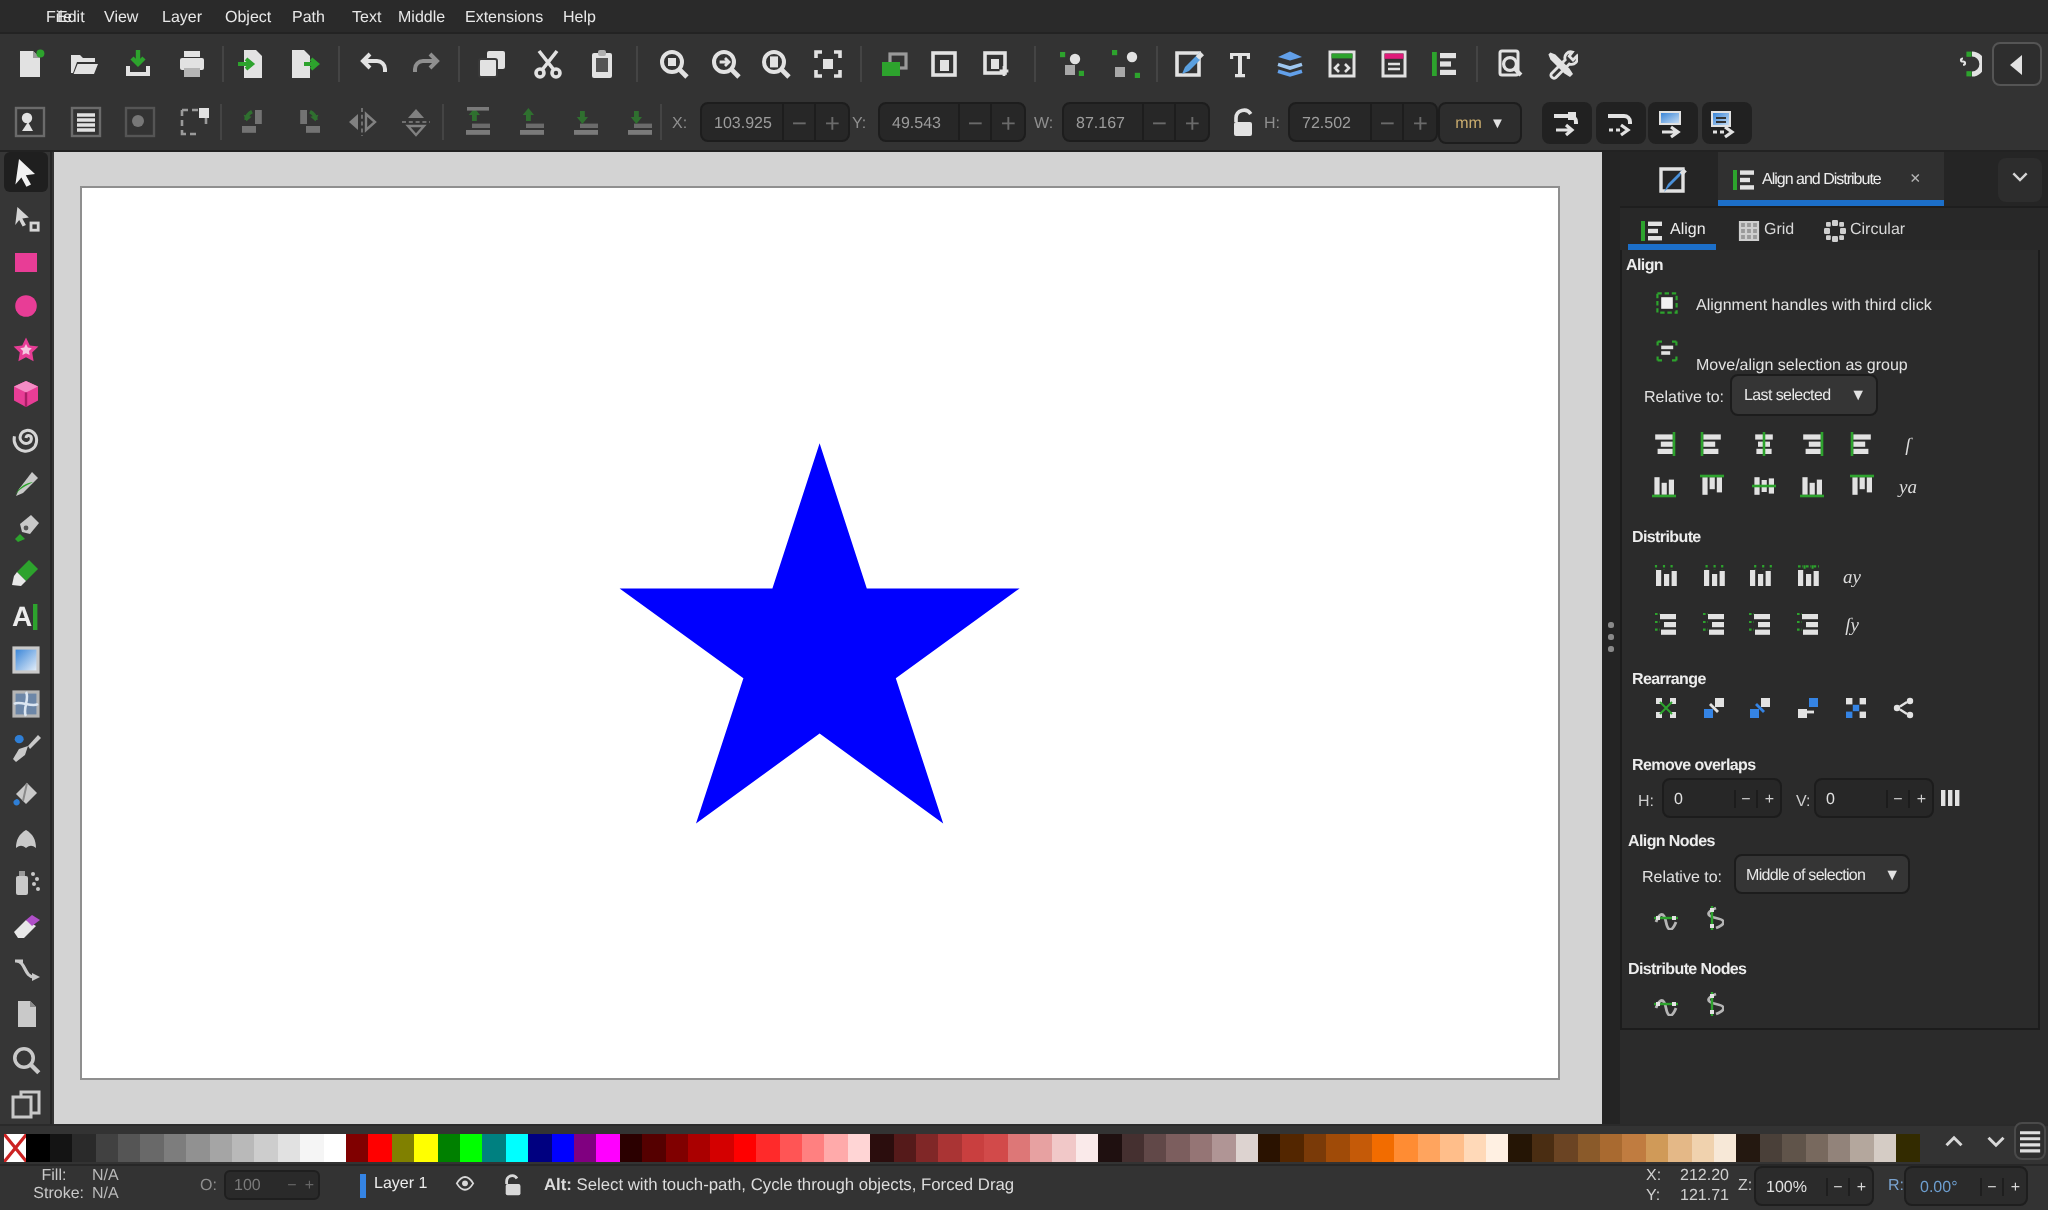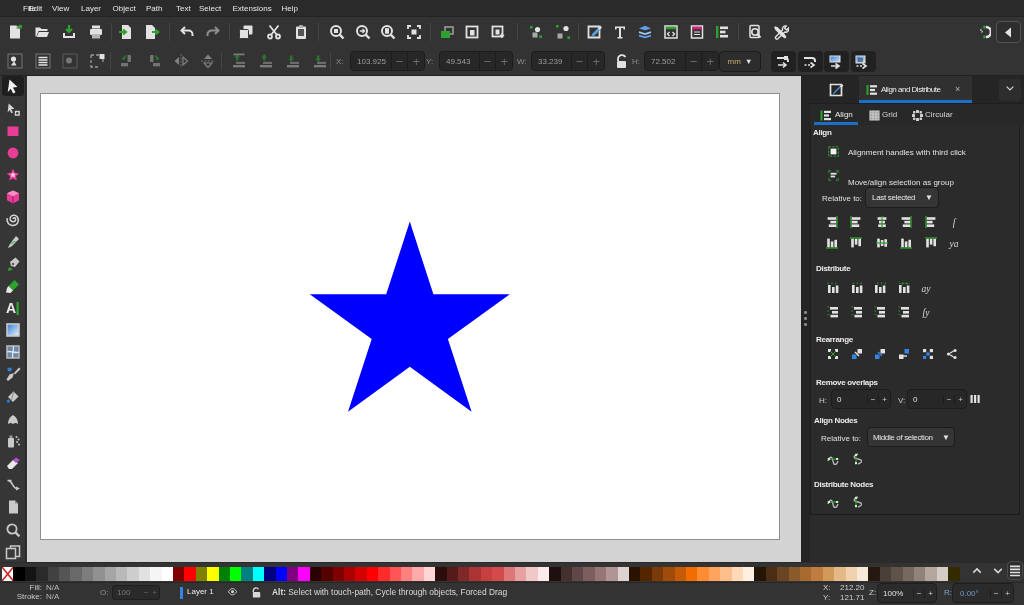--- a/index.html
+++ b/index.html
@@ -2,21 +2,21 @@
 <html><head><meta charset="utf-8"><style>*{margin:0;padding:0;box-sizing:border-box}body{font-family:'Liberation Sans',sans-serif;width:1024px;height:605px;overflow:hidden;background:#333}#root{position:relative;width:1024px;height:605px;background:#333;font-size:8px;color:#e6e6e6}.abs{position:absolute}.sep1{position:absolute;width:1px;background:#444;top:23px;height:18px}.fld{position:absolute;height:20px;top:51px;background:#272727;border:1px solid #1d1d1d;border-radius:4px;color:#9c9c9c;font-size:8px;display:flex;align-items:center;white-space:nowrap}.fld .val{padding-left:6px;flex:1}.fld .mm{color:#6a6a6a;font-size:13px;padding:0 4px;border-left:1px solid #1d1d1d;height:100%;display:flex;align-items:center}.hdr{position:absolute;font-weight:bold;color:#ededed;font-size:8px;letter-spacing:-0.3px;white-space:nowrap}.ptext{position:absolute;color:#e2e2e2;font-size:8px;letter-spacing:0;white-space:nowrap}</style></head><body>
 <div id="root">
     <div class="abs" style="left:0;top:0;width:1024px;height:17px;background:#2a2a2a;border-bottom:1px solid #232323"></div>
     <div class="abs" style="left:23px;top:3.5px;font-size:8px;color:#e8e8e8;white-space:nowrap">File</div>
     <div class="abs" style="left:28.5px;top:3.5px;font-size:8px;color:#e8e8e8;white-space:nowrap">Edit</div>
     <div class="abs" style="left:52px;top:3.5px;font-size:8px;color:#e8e8e8;white-space:nowrap">View</div>
     <div class="abs" style="left:81px;top:3.5px;font-size:8px;color:#e8e8e8;white-space:nowrap">Layer</div>
     <div class="abs" style="left:112.5px;top:3.5px;font-size:8px;color:#e8e8e8;white-space:nowrap">Object</div>
     <div class="abs" style="left:146px;top:3.5px;font-size:8px;color:#e8e8e8;white-space:nowrap">Path</div>
     <div class="abs" style="left:176px;top:3.5px;font-size:8px;color:#e8e8e8;white-space:nowrap">Text</div>
-    <div class="abs" style="left:199px;top:3.5px;font-size:8px;color:#e8e8e8;white-space:nowrap">Select</div>
+    <div class="abs" style="left:199px;top:3.5px;font-size:8px;color:#e8e8e8;white-space:nowrap">Middle</div>
     <div class="abs" style="left:232.5px;top:3.5px;font-size:8px;color:#e8e8e8;white-space:nowrap">Extensions</div>
     <div class="abs" style="left:281.5px;top:3.5px;font-size:8px;color:#e8e8e8;white-space:nowrap">Help</div>
     <div class="abs" style="left:0;top:18px;width:1024px;height:29px;background:#333"></div>
     <svg style="position:absolute;left:7px;top:24px;" width="16" height="16" viewBox="0 0 16 16">
       <path d="M3 1.5h6.5l3.5 3.5v9.5H3z" fill="#e2e2e2"></path>
       <path d="M9.5 1.5v3.5H13z" fill="#9a9a9a"></path>
       <circle cx="13.2" cy="2.8" r="2" fill="#2da32d"></circle>
     </svg>
     <svg style="position:absolute;left:34px;top:24px;" width="16" height="16" viewBox="0 0 16 16">
       <path d="M1.5 3.5h4.5L7.5 5h6v2h-9L2.5 12.5h-1z" fill="#e2e2e2"></path>
@@ -240,21 +240,21 @@
       <span class="mm">+</span>
     </div>
     <div class="abs" style="left:426px;top:56.5px;color:#8f8f8f;font-size:8px">Y:</div>
     <div class="fld" style="left:439px;width:74px">
       <span class="val">49.543</span>
       <span class="mm">−</span>
       <span class="mm">+</span>
     </div>
     <div class="abs" style="left:517px;top:56.5px;color:#8f8f8f;font-size:8px">W:</div>
     <div class="fld" style="left:531px;width:74px">
-      <span class="val">33.239</span>
+      <span class="val">87.167</span>
       <span class="mm">−</span>
       <span class="mm">+</span>
     </div>
     <div class="abs" style="left:632px;top:56.5px;color:#8f8f8f;font-size:8px">H:</div>
     <div class="fld" style="left:644px;width:75px">
       <span class="val">72.502</span>
       <span class="mm">−</span>
       <span class="mm">+</span>
     </div>
     <svg style="position:absolute;left:615px;top:53px;" width="14" height="16" viewBox="0 0 14 14">
@@ -770,21 +770,21 @@
       <path d="M1 7.5L6 2.5l5 5" stroke="#d8d8d8" stroke-width="2" fill="none"></path>
     </svg>
     <svg style="position:absolute;left:992px;top:567px;" width="12" height="9" viewBox="0 0 12 12">
       <path d="M1 2.5l5 5 5-5" stroke="#d8d8d8" stroke-width="2" fill="none"></path>
     </svg>
     <div class="abs" style="left:1007px;top:561px;width:16px;height:19px;border:1px solid #4a4a4a;border-radius:4px;background:#2e2e2e"></div>
     <svg style="position:absolute;left:1010px;top:564px;" width="11" height="13" viewBox="0 0 12 12">
       <path d="M0 1.5h11M0 4.8h11M0 8.1h11M0 11.4h11" stroke="#e0e0e0" stroke-width="1.7"></path>
     </svg>
     <div class="abs" style="left:0;top:582px;width:1024px;height:23px;background:#333;border-top:1px solid #272727"></div>
-    <div class="abs" style="left:12px;top:583px;width:30px;text-align:right;color:#c9c9c9">Fill:</div>
+    <div class="abs" style="left:12px;top:583px;width:30px;text-align:center;color:#c9c9c9">Fill:</div>
     <div class="abs" style="left:2px;top:592px;width:40px;text-align:right;color:#c9c9c9">Stroke:</div>
     <div class="abs" style="left:46px;top:583px;color:#b9b9b9">N/A</div>
     <div class="abs" style="left:46px;top:592px;color:#b9b9b9">N/A</div>
     <div class="abs" style="left:100px;top:588px;color:#8f8f8f">O:</div>
     <div class="abs" style="left:112px;top:585px;width:48px;height:15px;background:#2a2a2a;border:1px solid #1f1f1f;border-radius:3px;display:flex;align-items:center">
       <span style="padding-left:4px;flex:1;color:#7a7a7a;font-size:8px">100</span>
       <span style="color:#666;padding:0 2px">−</span>
       <span style="color:#666;padding:0 2px">+</span>
     </div>
     <div class="abs" style="left:180px;top:587px;width:3px;height:12px;background:#3584e4"></div>

